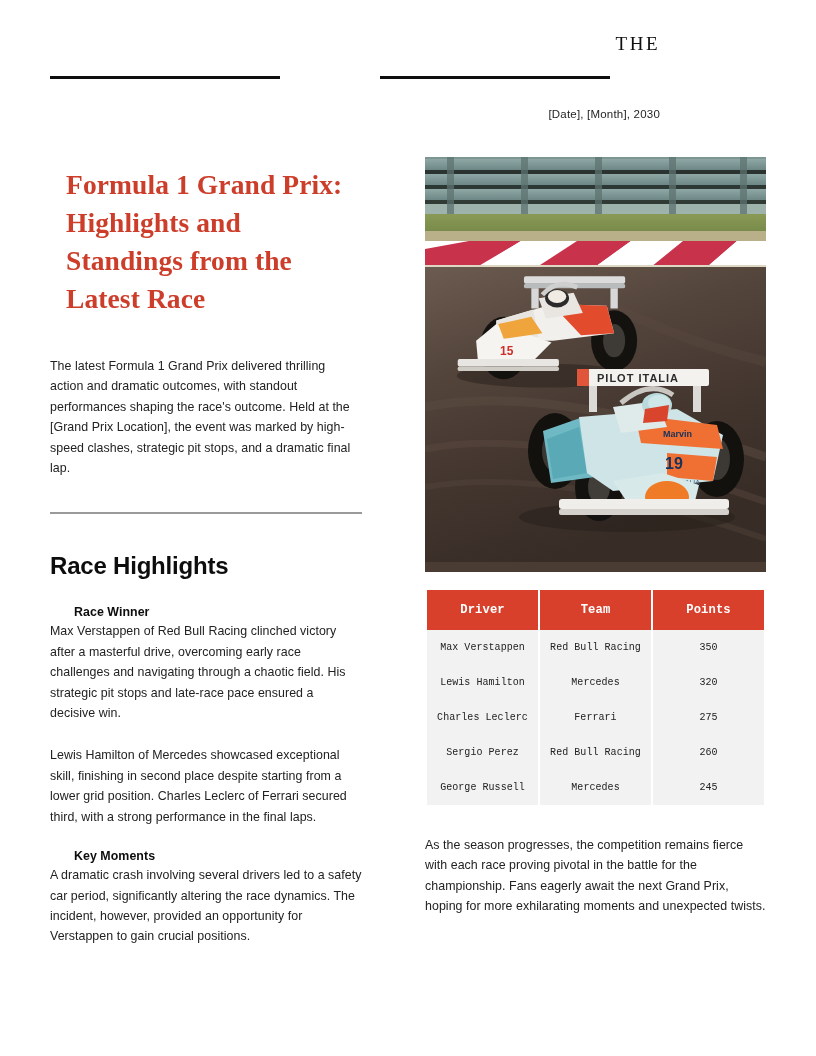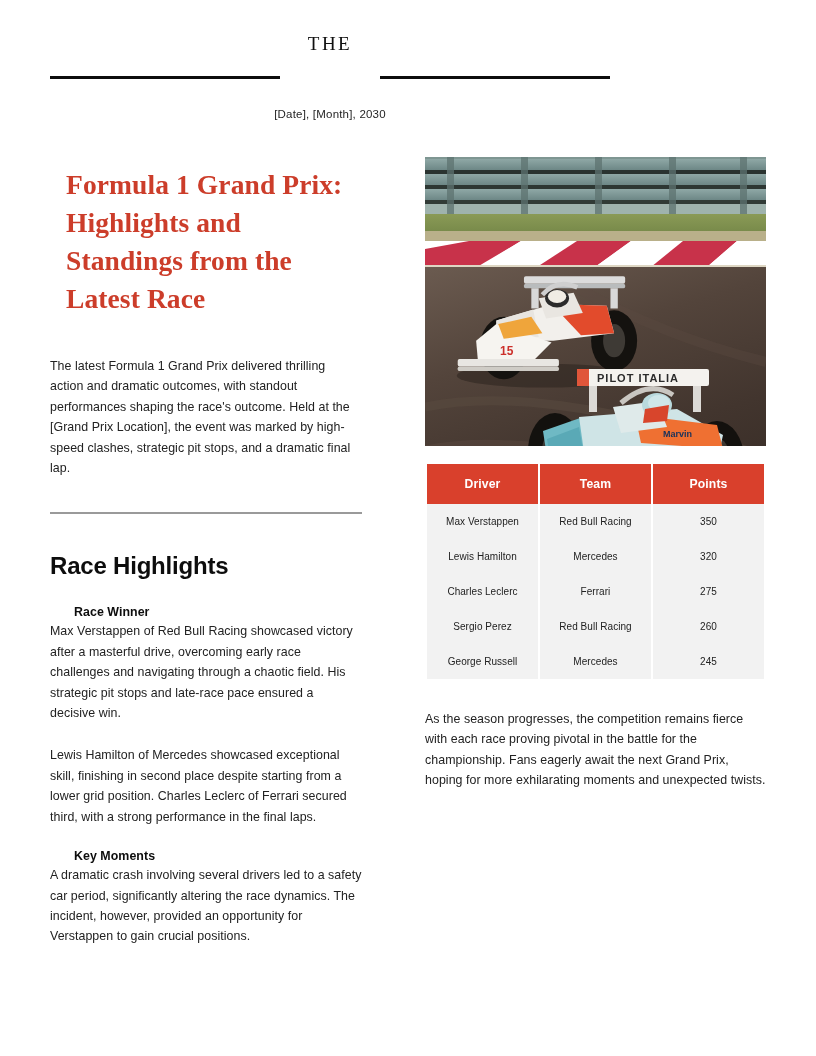--- a/index.html
+++ b/index.html
@@ -15,21 +15,21 @@
     color: #1a1a1a;
     overflow: hidden;
   }
 
   
   .masthead {
     position: absolute;
     left: 0;
     top: 34px;
     width: 660px;
-    text-align: center;
+    text-align: right;
   }
   .masthead-the {
     font-family: "Liberation Serif", serif;
     font-size: 19px;
     letter-spacing: 2.5px;
     color: #101010;
     line-height: 1;
     margin-bottom: 2px;
   }
   .masthead-rule-row {
@@ -123,21 +123,21 @@
   .right-col {
     position: absolute;
     left: 425px;
     top: 157px;
     width: 341px;
   }
 
   
   .photo {
     width: 341px;
-    height: 289px;
+    height: 415px;
     position: relative;
     overflow: hidden;
     background: #4a3c33;
     text-align: right;
   }
   .photo svg { display: block; width: 341px; height: 405px; }
 
   .standings-title {
     margin-top: 26px;
     font-size: 22px;
@@ -146,20 +146,21 @@
     color: #0d0d0d;
   }
 
   
   table.standings {
     margin-top: 18px;
     width: 341px;
     border-collapse: separate;
     border-spacing: 2px 0;
     table-layout: fixed;
+    font-family: Liberation Mono, monospace;
   }
   table.standings th {
     background: #d9402c;
     color: #ffffff;
     font-size: 12.2px;
     font-weight: bold;
     padding: 13px 4px;
     text-align: center;
     letter-spacing: 0.1px;
   }
@@ -196,21 +197,21 @@
   <h1 class="headline">Formula 1 Grand Prix: Highlights and Standings from the Latest Race</h1>
 
   <p class="intro">The latest Formula 1 Grand Prix delivered thrilling action and dramatic outcomes, with standout performances shaping the race's outcome. Held at the [Grand Prix Location], the event was marked by high-speed clashes, strategic pit stops, and a dramatic final lap.</p>
 
   <div class="divider"></div>
 
   <div class="section-title">Race Highlights</div>
 
   <div class="sub-block first">
     <div class="sub-title">Race Winner</div>
-    <div class="sub-body">Max Verstappen of Red Bull Racing showcased victory after a masterful drive, overcoming early race challenges and navigating through a chaotic field. His strategic pit stops and late-race pace ensured a decisive win.</div>
+    <div class="sub-body">Max Verstappen of Red Bull Racing clinched victory after a masterful drive, overcoming early race challenges and navigating through a chaotic field. His strategic pit stops and late-race pace ensured a decisive win.</div>
   </div>
 
   <div class="sub-block">
     <div class="sub-body">Lewis Hamilton of Mercedes showcased exceptional skill, finishing in second place despite starting from a lower grid position. Charles Leclerc of Ferrari secured third, with a strong performance in the final laps.</div>
   </div>
 
   <div class="sub-block">
     <div class="sub-title">Key Moments</div>
     <div class="sub-body">A dramatic crash involving several drivers led to a safety car period, significantly altering the race dynamics. The incident, however, provided an opportunity for Verstappen to gain crucial positions.</div>
   </div>

